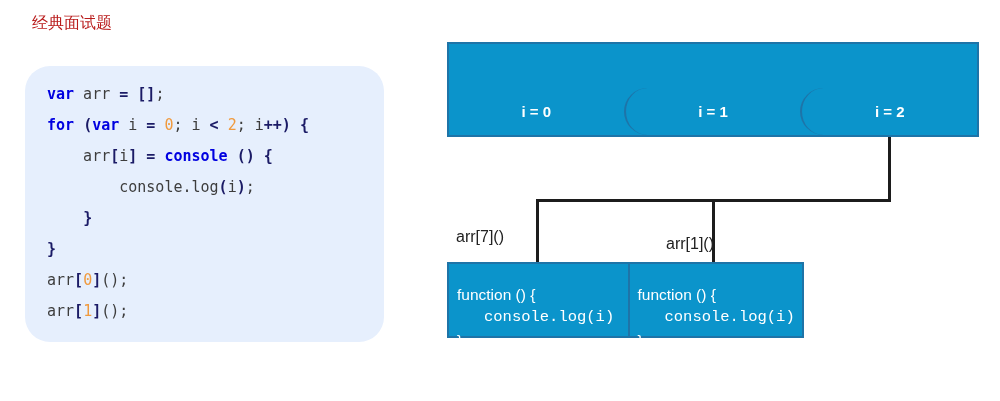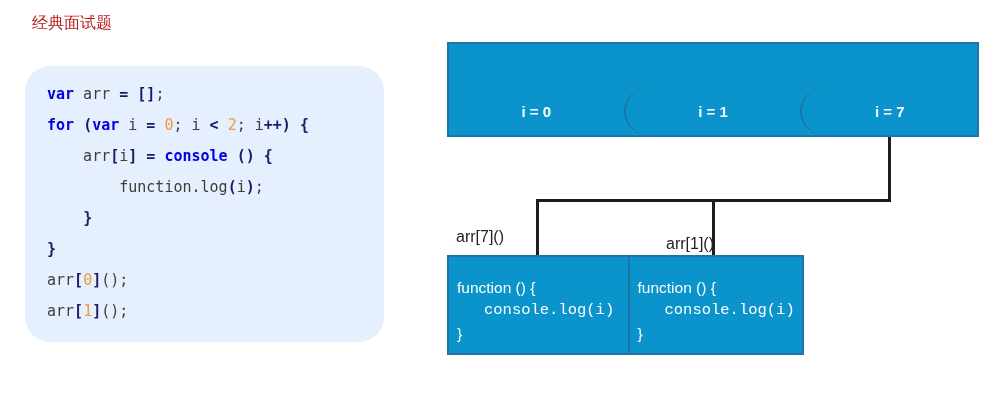--- a/index.html
+++ b/index.html
@@ -37,21 +37,21 @@
   #conn-v1{left:888px;top:137px;width:3px;height:65px;}
   #conn-h {left:536px;top:199px;width:355px;height:3px;}
   #conn-v2{left:536px;top:199px;width:3px;height:64px;}
   #conn-v3{left:712px;top:199px;width:3px;height:64px;}
   
   .call-label{position:absolute;font-size:16px;color:var(--text-dark);}
   #call-0{left:456px;top:228px;}
   #call-1{left:630px;top:235px;margin-left:36px;}
   
   .fn-row{
-    position:absolute;left:447px;top:255px;width:357px;height:100px;
+    position:absolute;left:447px;top:262px;width:357px;height:76px;
     display:flex;background:var(--box-fill);border:2px solid var(--box-border);
     box-sizing:border-box;
     gap:6px;
   }
   .fn-cell{
     box-sizing:border-box;padding:19px 0 0 8px;
     color:var(--box-text);font-size:15.5px;line-height:23px;flex:1;
   }
   .fn-cell + .fn-cell{border-left:2px solid var(--box-border);}
   .fn-line{white-space:pre;}
@@ -60,31 +60,31 @@
 </head>
 <body>
 
 <div class="canvas">
   <div class="title">经典面试题</div>
 
   <div class="code" id="code-block">
       <div class="code-line"><span class="tok-k">var</span><span class="tok-p"> arr </span><span class="tok-o">=</span><span class="tok-p"> </span><span class="tok-o">[]</span><span class="tok-p">;</span></div>
       <div class="code-line"><span class="tok-k">for</span><span class="tok-p"> </span><span class="tok-o">(</span><span class="tok-k">var</span><span class="tok-p"> i </span><span class="tok-o">=</span><span class="tok-p"> </span><span class="tok-n">0</span><span class="tok-p">; i </span><span class="tok-o">&lt;</span><span class="tok-p"> </span><span class="tok-n">2</span><span class="tok-p">; i</span><span class="tok-o">++)</span><span class="tok-p"> </span><span class="tok-o">{</span></div>
       <div class="code-line"><span class="tok-p">    arr</span><span class="tok-o">[</span><span class="tok-p">i</span><span class="tok-o">]</span><span class="tok-p"> </span><span class="tok-o">=</span><span class="tok-p"> </span><span class="tok-k">console</span><span class="tok-p"> </span><span class="tok-o">()</span><span class="tok-p"> </span><span class="tok-o">{</span></div>
-      <div class="code-line"><span class="tok-p">        function.log</span><span class="tok-o">(</span><span class="tok-p">i</span><span class="tok-o">)</span><span class="tok-p">;</span></div>
+      <div class="code-line"><span class="tok-p">        console.log</span><span class="tok-o">(</span><span class="tok-p">i</span><span class="tok-o">)</span><span class="tok-p">;</span></div>
       <div class="code-line"><span class="tok-p">    </span><span class="tok-o">}</span></div>
       <div class="code-line"><span class="tok-o">}</span></div>
       <div class="code-line"><span class="tok-p">arr</span><span class="tok-o">[</span><span class="tok-n">0</span><span class="tok-o">]</span><span class="tok-p">();</span></div>
       <div class="code-line"><span class="tok-p">arr</span><span class="tok-o">[</span><span class="tok-n">1</span><span class="tok-o">]</span><span class="tok-p">();</span></div>
     </div>
 
   <div class="iter-row" id="iter-row">
       <div class="iter-cell">i = 0</div>
       <div class="iter-cell">i = 1</div>
-      <div class="iter-cell">i = 7</div>
+      <div class="iter-cell">i = 2</div>
     </div>
 
   <div class="conn" id="conn-v1"></div>
   <div class="conn" id="conn-h"></div>
   <div class="conn" id="conn-v2"></div>
   <div class="conn" id="conn-v3"></div>
 
   <div class="call-label" id="call-0">arr[7]()</div>
   <div class="call-label" id="call-1">arr[1]()</div>
 

